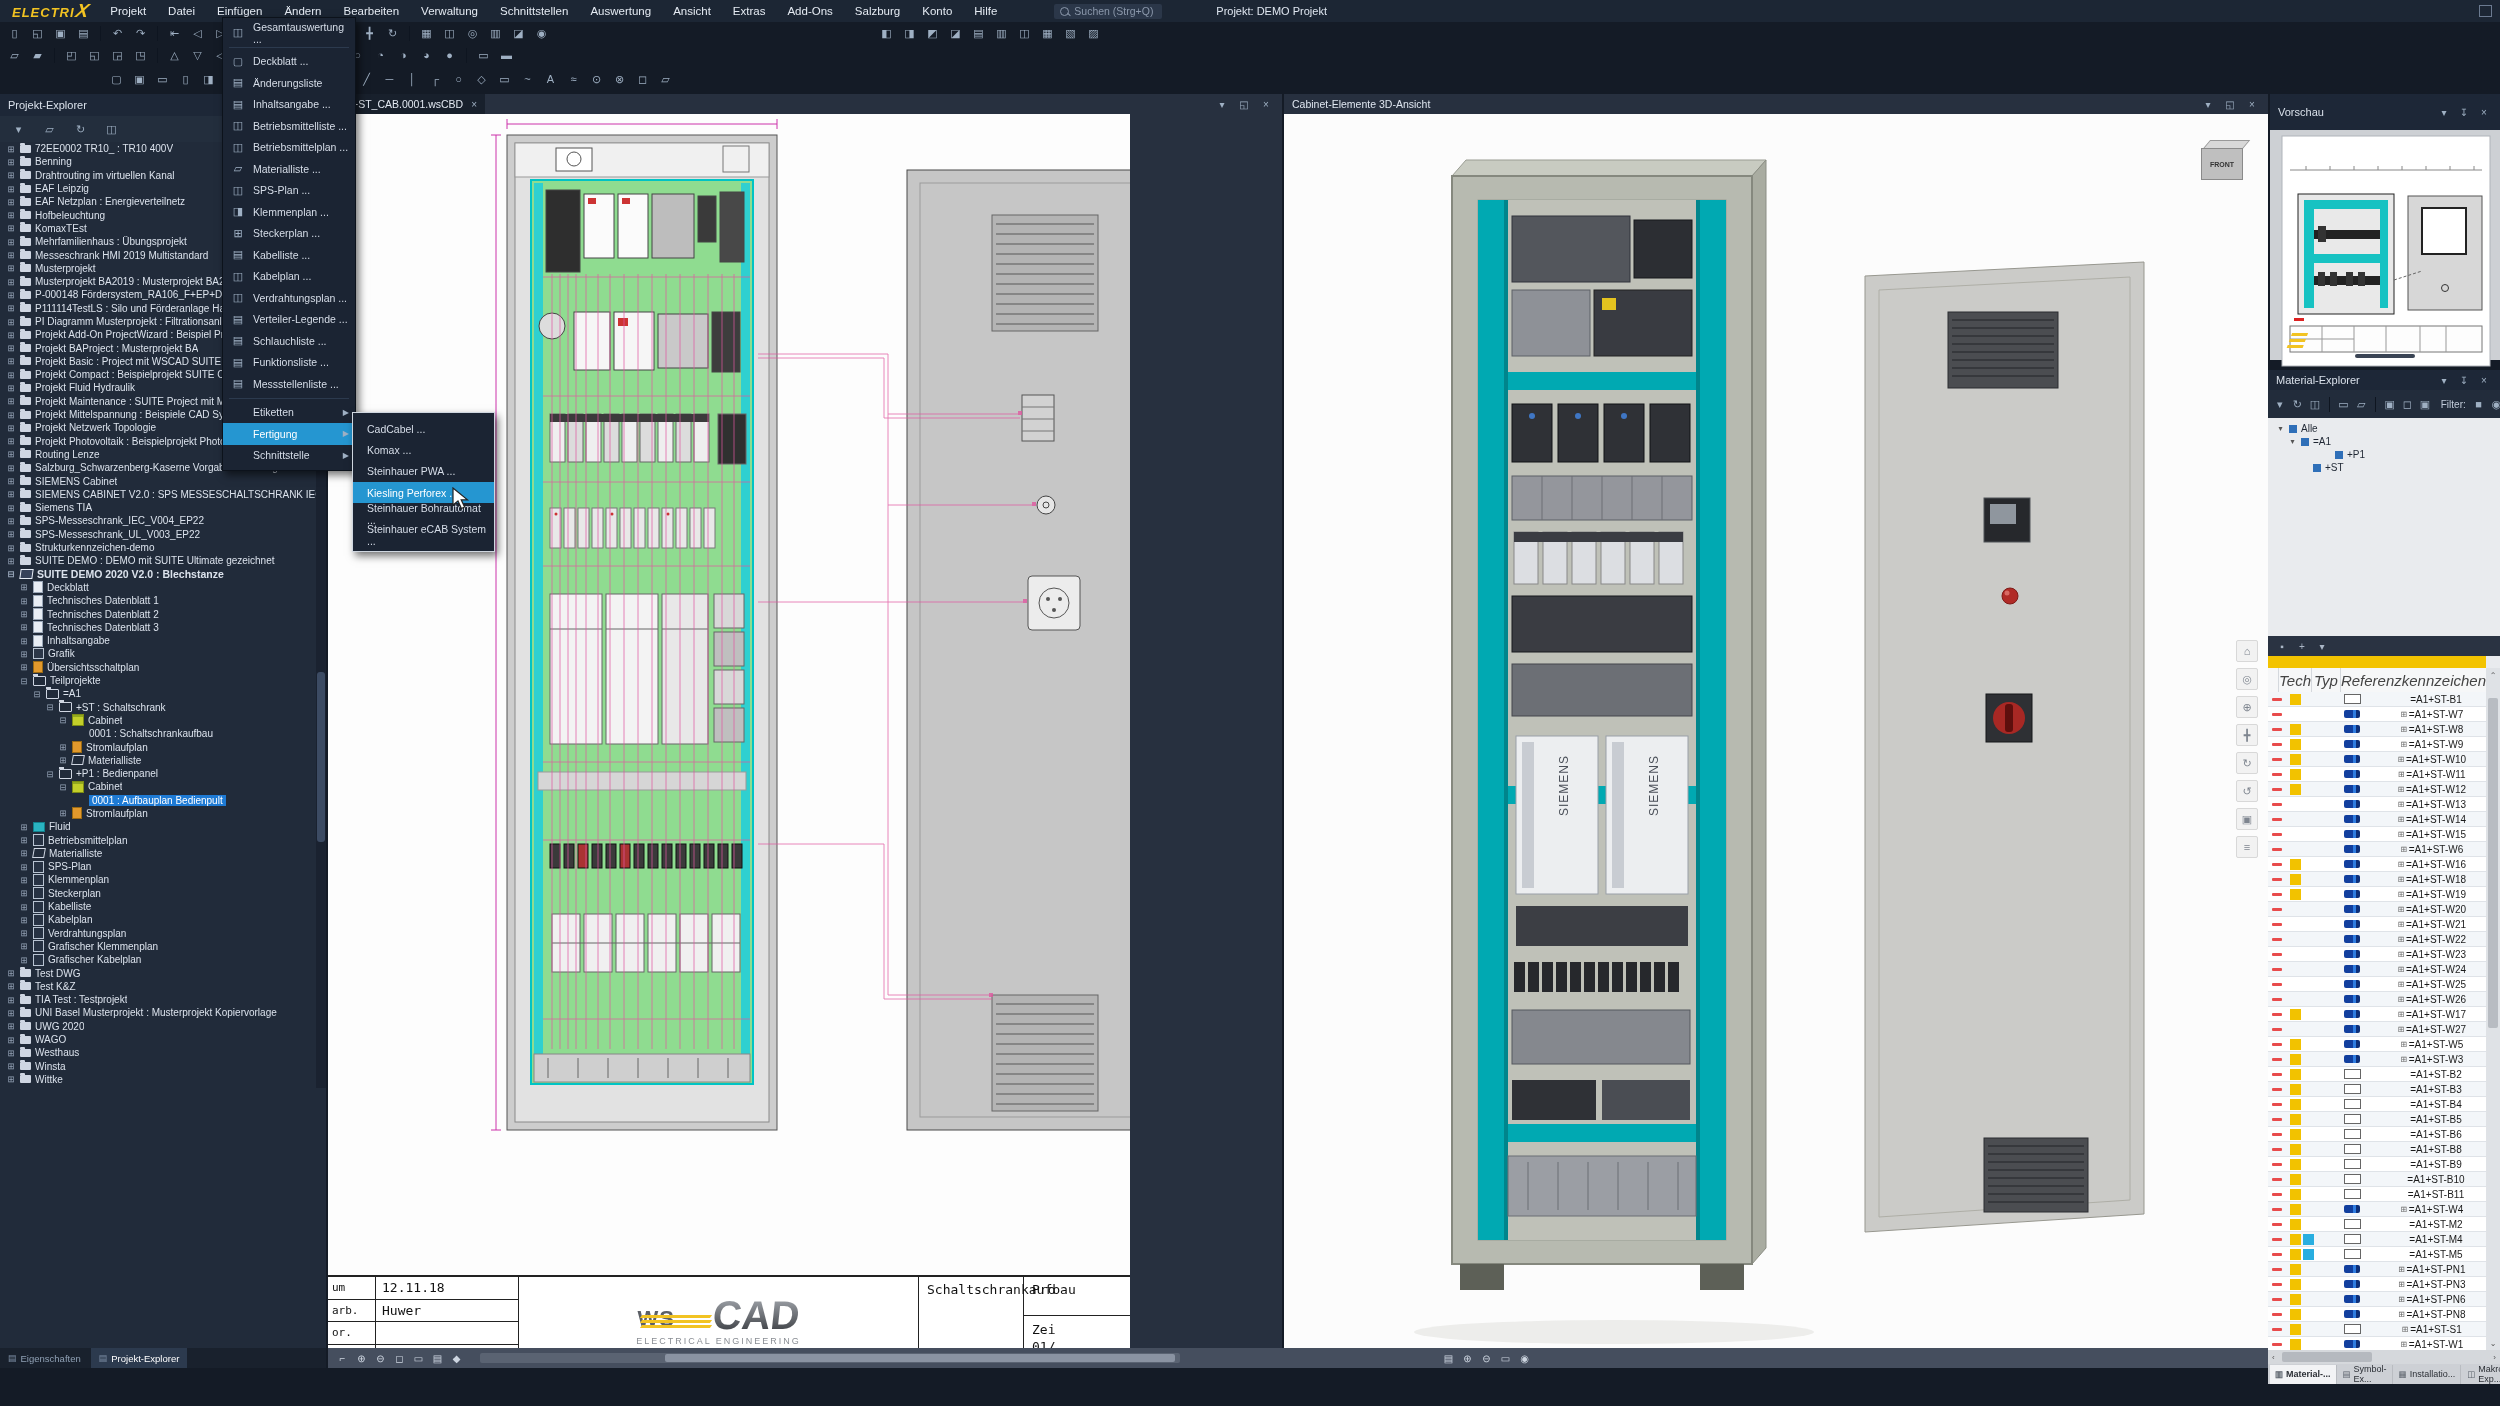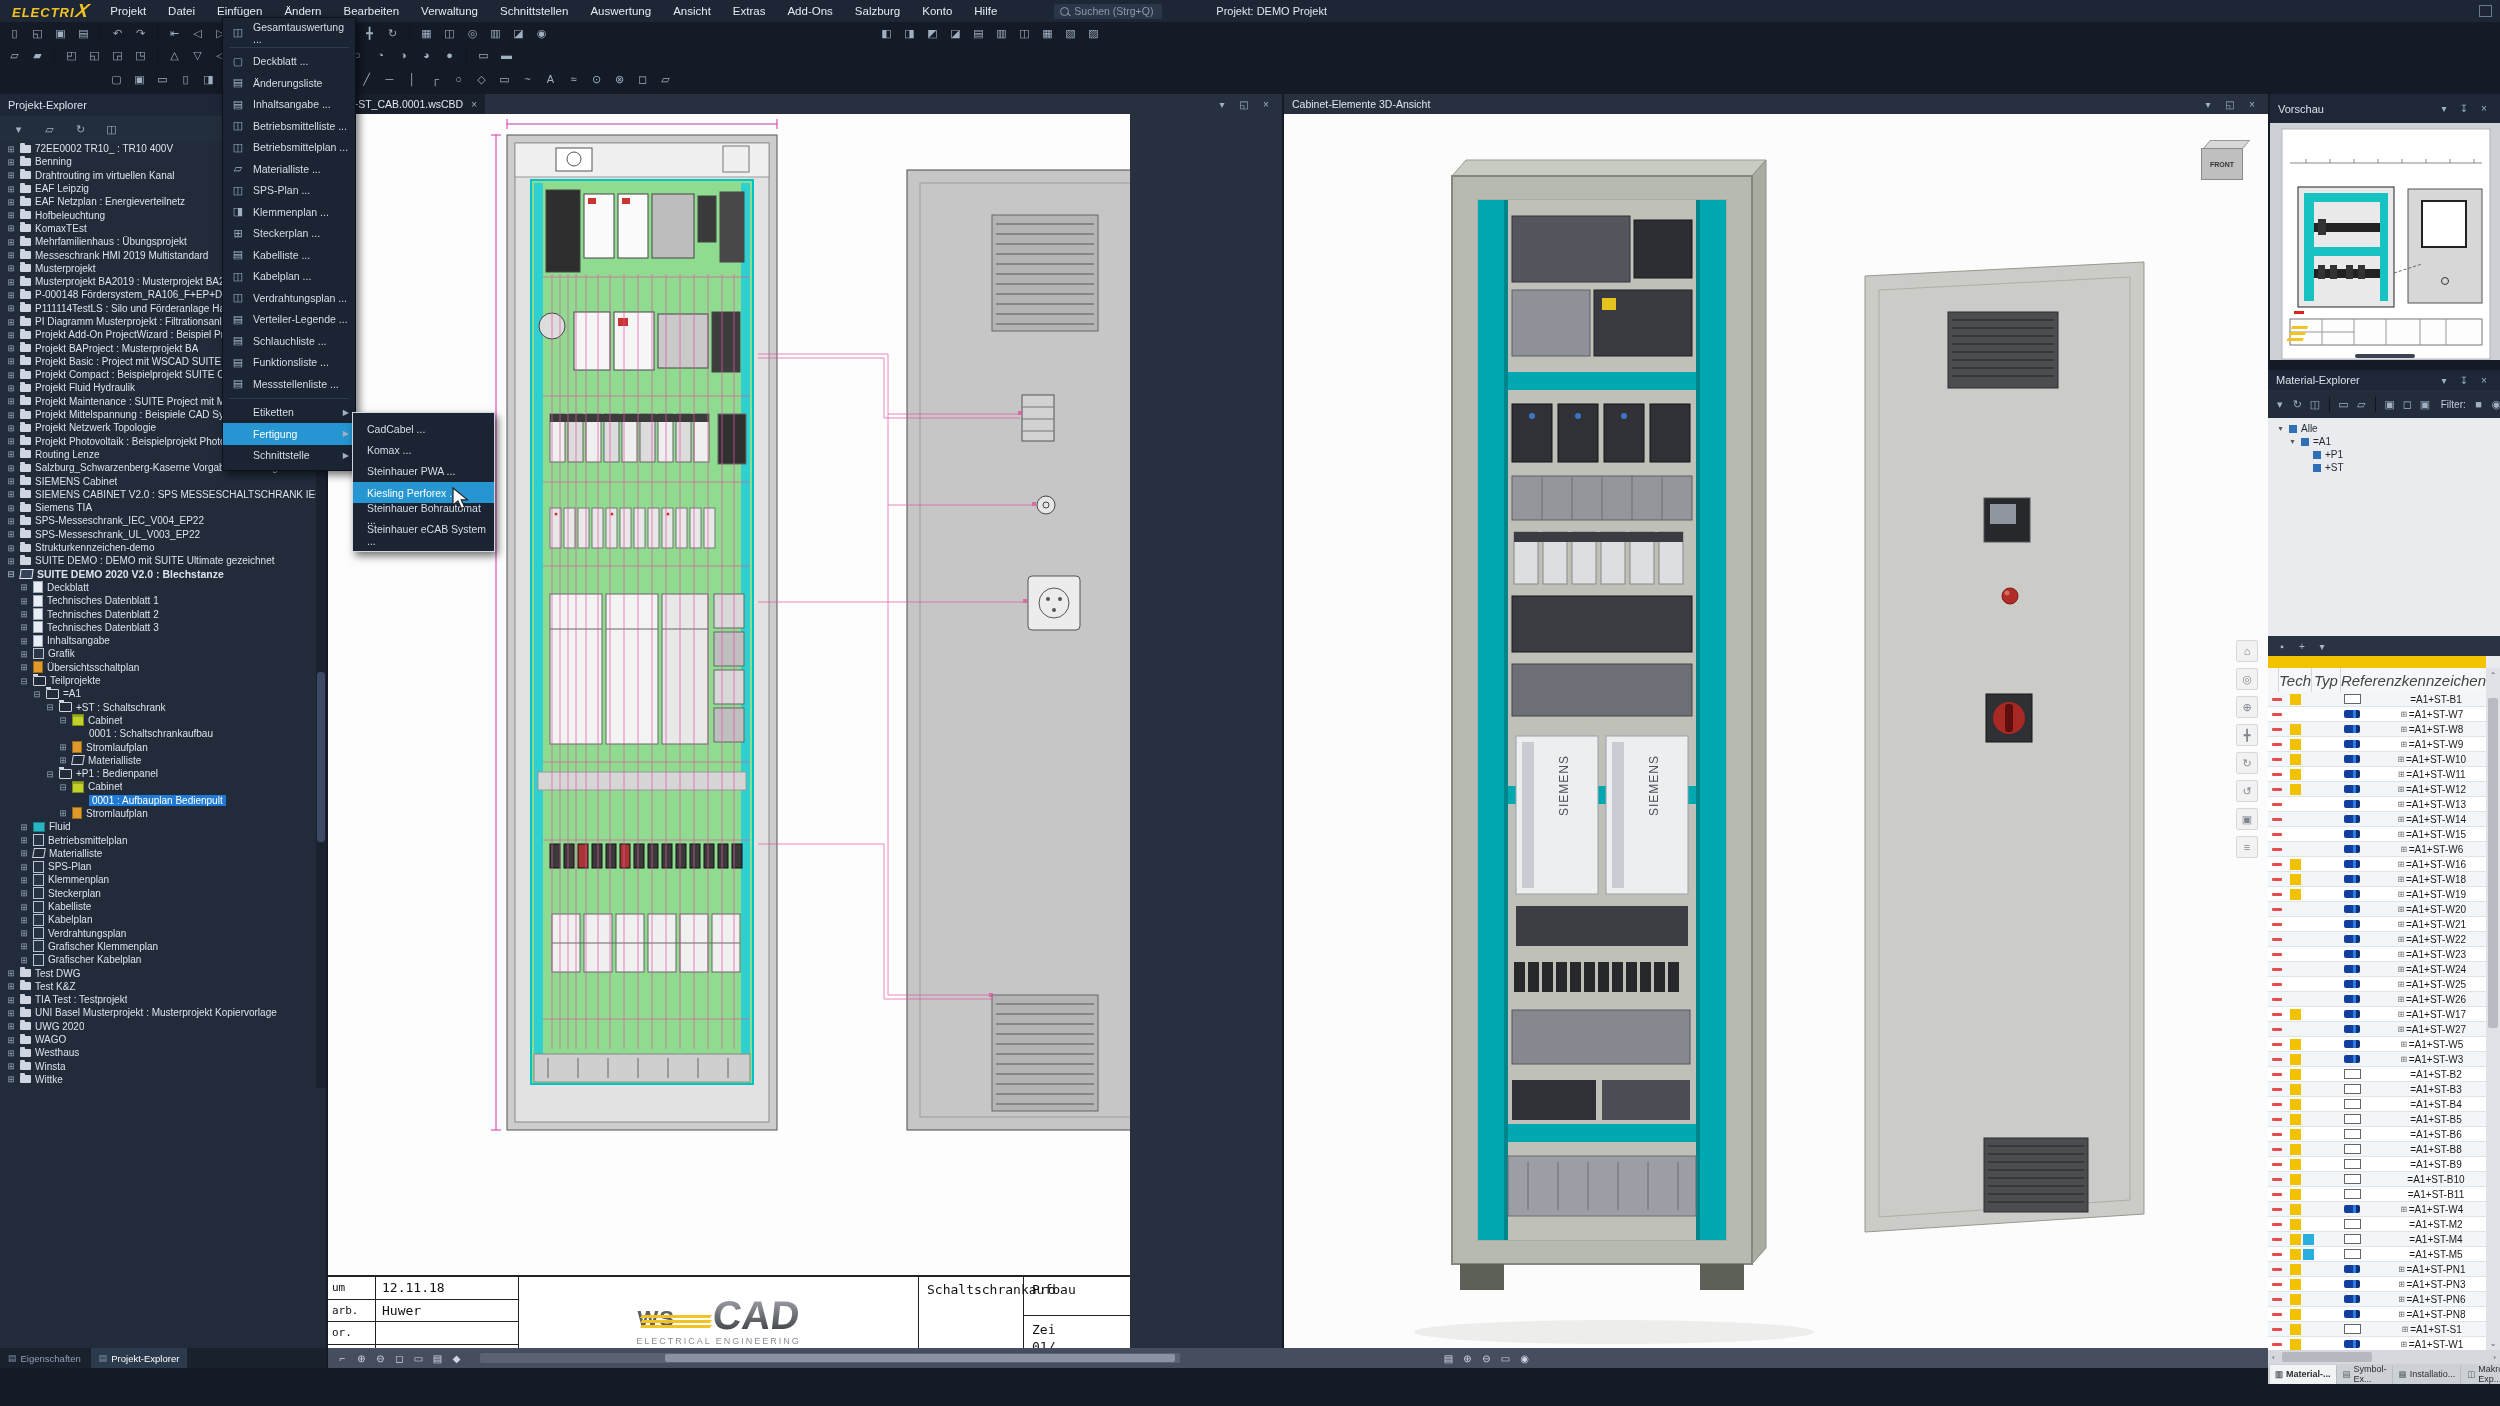--- a/index.html
+++ b/index.html
@@ -76,21 +76,21 @@
   
   #viewcube{left:916px;top:26px;width:50px;height:44px;}
   #vc-top{position:absolute;left:6px;top:0;width:38px;height:8px;background:#d8d8d8;border:1px solid #999;transform:skewX(-40deg);}
   #vc-front{position:absolute;left:1px;top:8px;width:40px;height:30px;background:#bfbfbf;border:1px solid #8a8a8a;
             display:flex;align-items:center;justify-content:center;font-size:7px;color:#333;font-weight:bold;}
   #d3tools{left:952px;top:526px;width:22px;display:flex;flex-direction:column;gap:6px;}
   #d3tools .tbi{color:#7e858f;background:#f2f2f2;border:1px solid #d8d8d8;border-radius:2px;width:20px;height:20px;}
 
   
   #vorschau{left:2270px;top:94px;width:230px;height:266px;background:#cdd0d4;}
-  #vorschau .phead{height:29px;}
+  #vorschau .phead{height:36px;}
   #material{left:2268px;top:370px;width:232px;height:998px;background:#e9ebee;}
   #mx-head{height:20px;}
   #mx-toolbar{position:absolute;left:0;top:20px;width:232px;height:28px;background:#222c3b;display:flex;align-items:center;gap:2px;padding-left:4px;}
   #mx-toolbar .tbi{width:18px;}
   #mx-filterlbl{font-size:10px;color:#c2ccda;margin:0 3px 0 6px;}
   #mx-ftree{position:absolute;left:0;top:48px;width:232px;height:188px;background:#e9ebee;padding-top:4px;}
   .frow{display:flex;align-items:center;gap:4px;height:13px;font-size:10px;color:#1f2733;}
   .frow .exp{font-size:8px;color:#555;width:9px;text-align:center;}
   .fico{width:8px;height:8px;background:#2f6fb8;flex:none;}
   #mx-strip{position:absolute;left:0;top:266px;width:232px;height:20px;background:#2a3342;display:flex;align-items:center;gap:4px;padding-left:6px;}
@@ -1158,21 +1158,21 @@
         <div class="frow" style="padding-left: 8px;">
           <span class="exp">▾</span>
           <span class="fico"></span>
           <span>Alle</span>
         </div>
         <div class="frow" style="padding-left: 20px;">
           <span class="exp">▾</span>
           <span class="fico"></span>
           <span>=A1</span>
         </div>
-        <div class="frow" style="padding-left: 32px;">
+        <div class="frow" style="padding-left: 32px; margin-left: 22px;">
           <span class="exp"></span>
           <span class="fico"></span>
           <span>+P1</span>
         </div>
         <div class="frow" style="padding-left: 32px;">
           <span class="exp"></span>
           <span class="fico"></span>
           <span>+ST</span>
         </div>
       </div>

